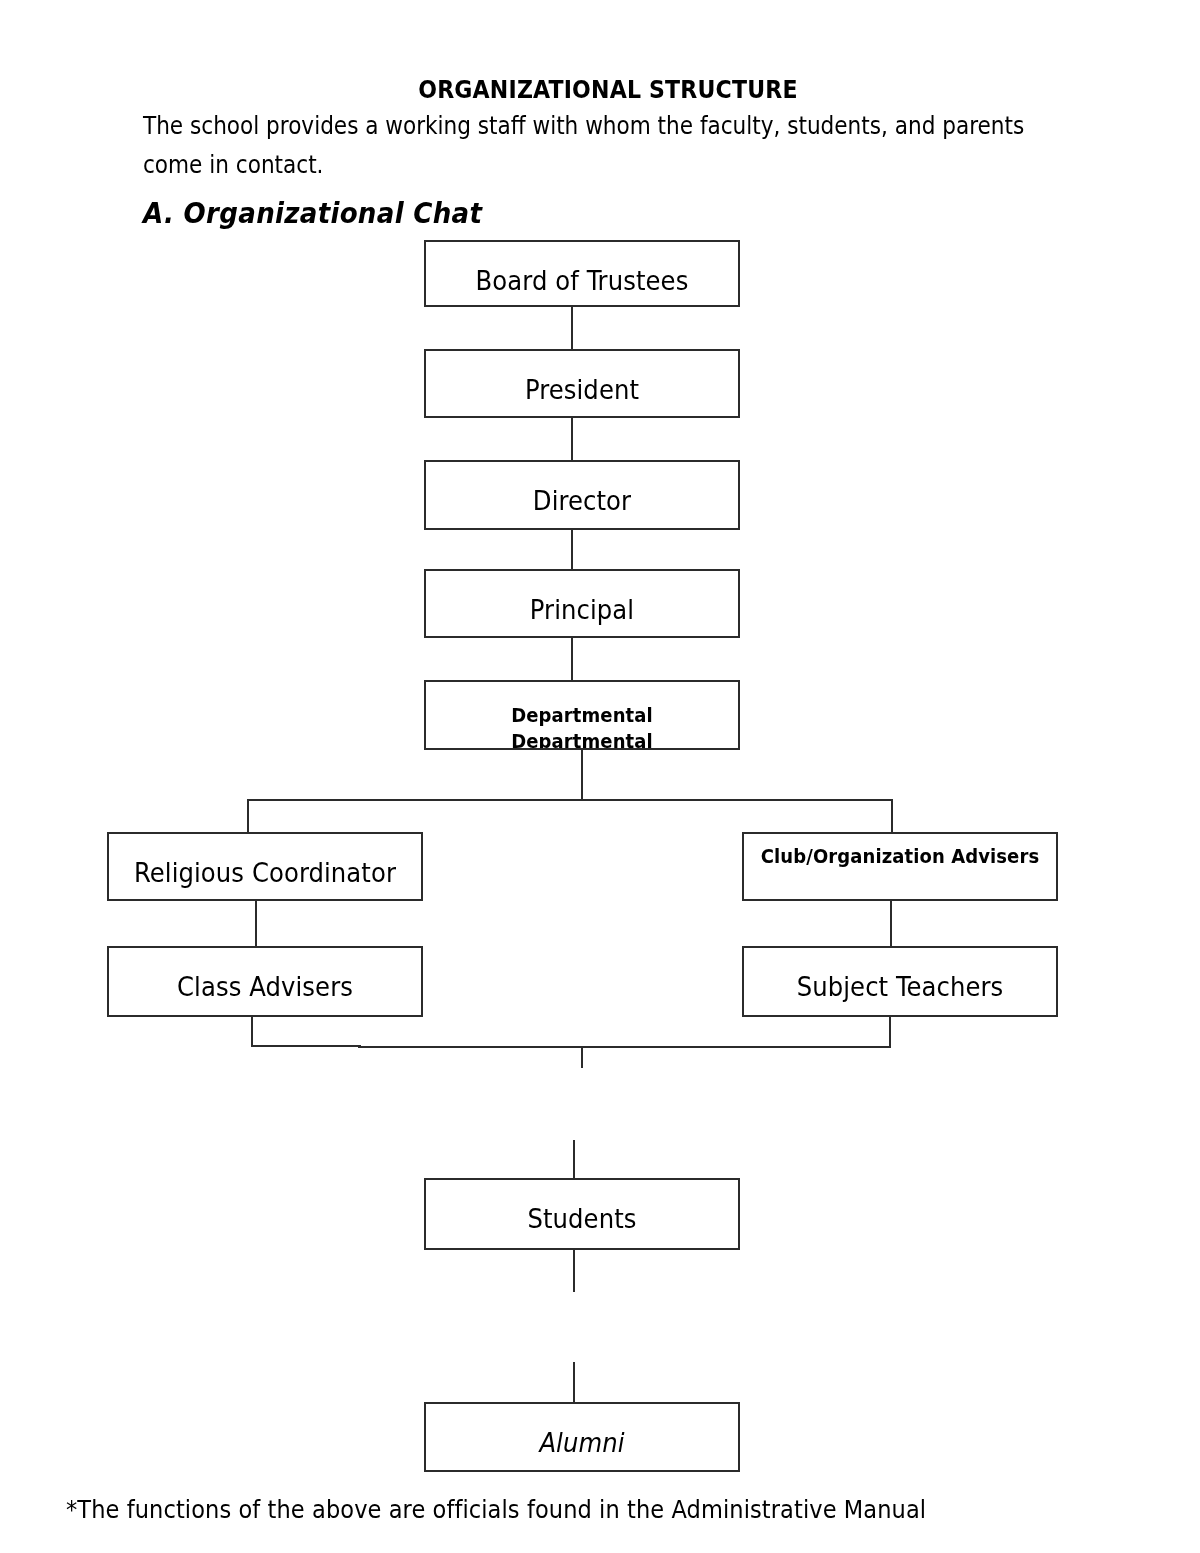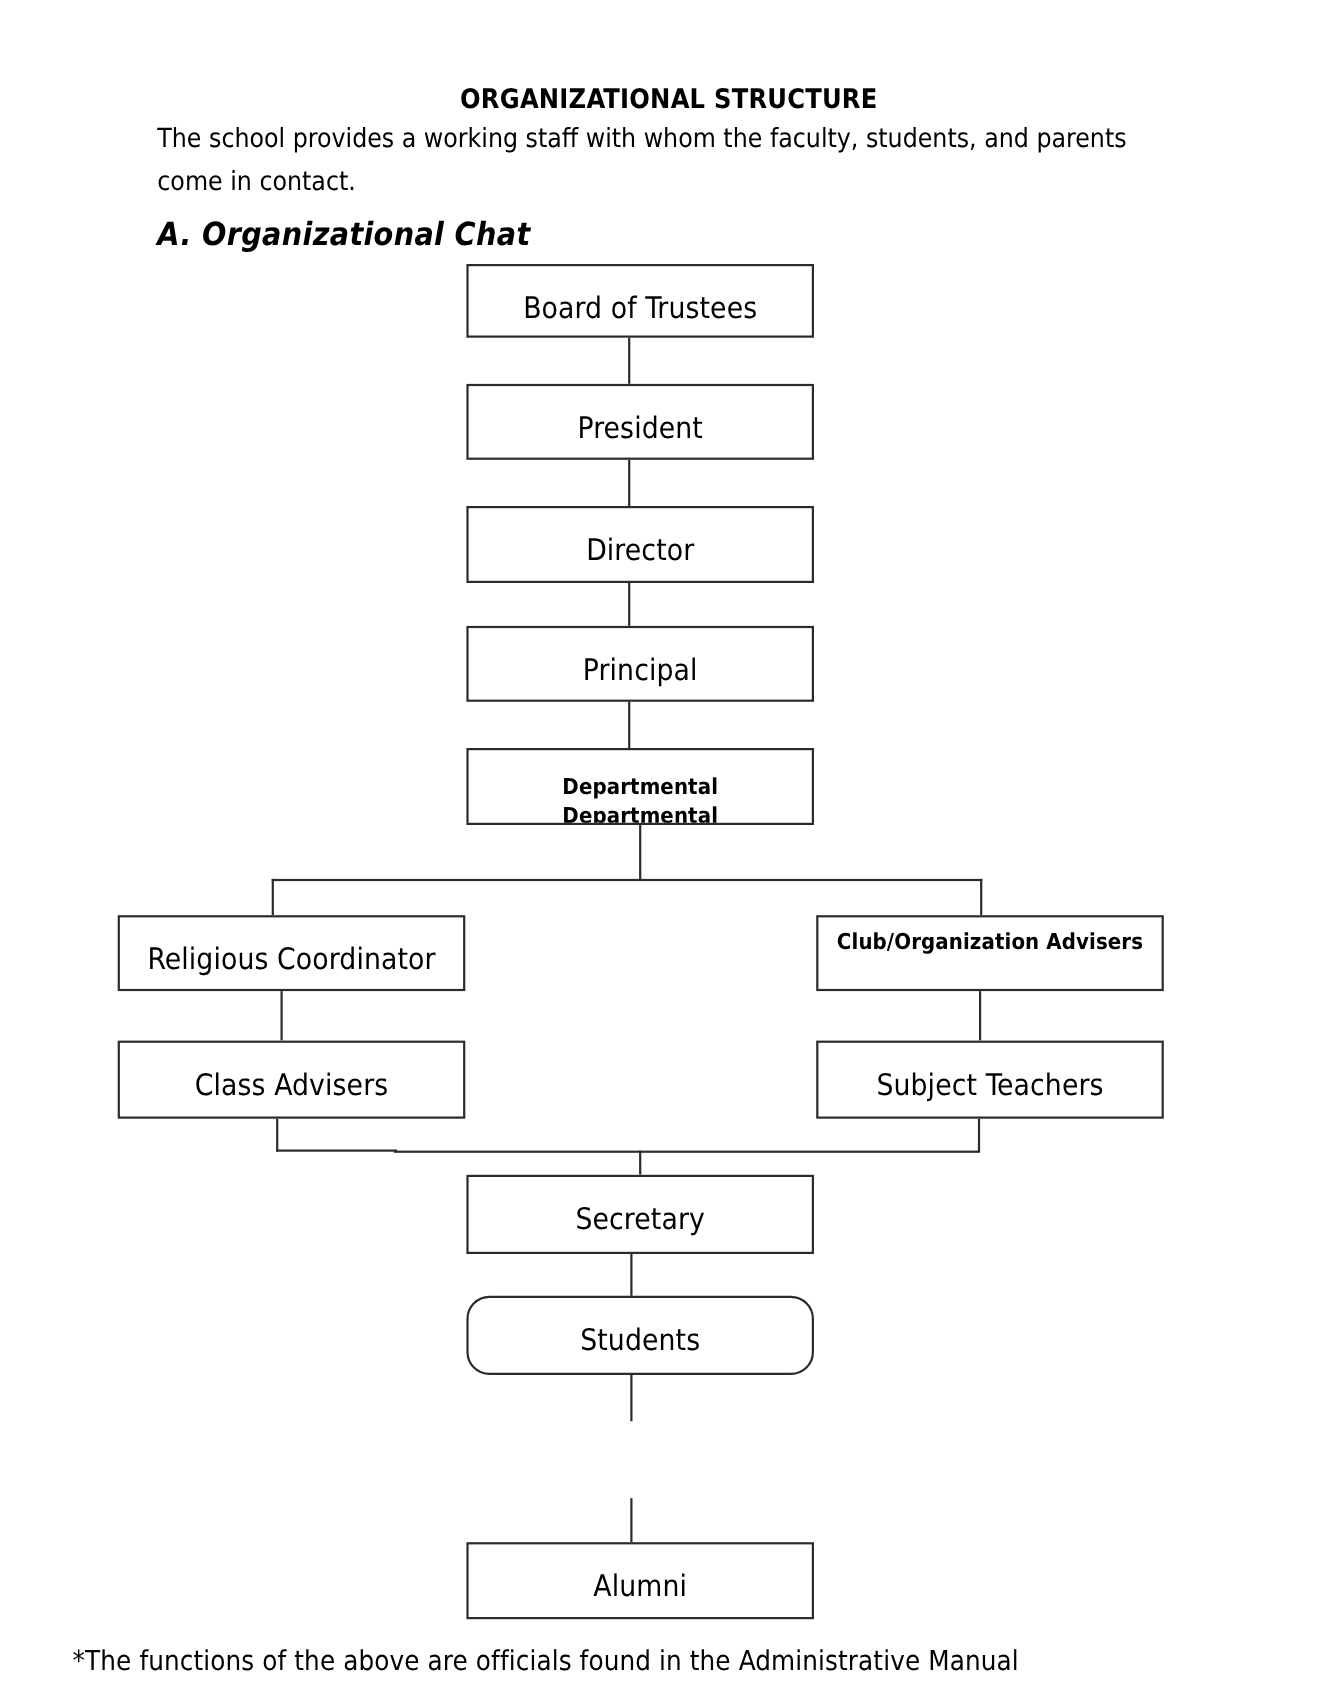--- a/index.html
+++ b/index.html
@@ -178,33 +178,30 @@
     <div class="node" style="left:742px; top:946px; width:316px; height:71px;">
       <span class="node-label">Subject Teachers</span>
     </div>
 
     <div class="vline" style="left:251px; top:1017px; height:30px;"></div>
     <div class="hline" style="left:251px; top:1045px; width:110px;"></div>
     <div class="hline" style="left:358px; top:1046px; width:533px;"></div>
     <div class="vline" style="left:889px; top:1017px; height:30px;"></div>
     <div class="vline" style="left:581px; top:1046px; height:22px;"></div>
 
-    <div class="node" style="left:424px; top:1068px; width:316px; height:72px;">
-      <span class="node-label">Secretary</span>
-    </div>
     <div class="vline" style="left:573px; top:1140px; height:38px;"></div>
 
-    <div class="node" style="left:424px; top:1178px; width:316px; height:72px;border-radius:21px;">
+    <div class="node" style="left:424px; top:1178px; width:316px; height:72px;">
       <span class="node-label">Students</span>
     </div>
     <div class="vline" style="left:573px; top:1250px; height:42px;"></div>
 
     <div class="vline" style="left:573px; top:1362px; height:40px;"></div>
 
-    <div class="node" style="left:424px; top:1402px; width:316px; height:70px;">
+    <div class="node" style="left:424px; top:1402px; width:316px; height:70px;font-style:italic;">
       <span class="node-label">Alumni</span>
     </div>
 
   </div>
 
   <div class="footnote">*The functions of the above are officials found in the Administrative Manual</div>
 
 </div>
 
 </body></html>

